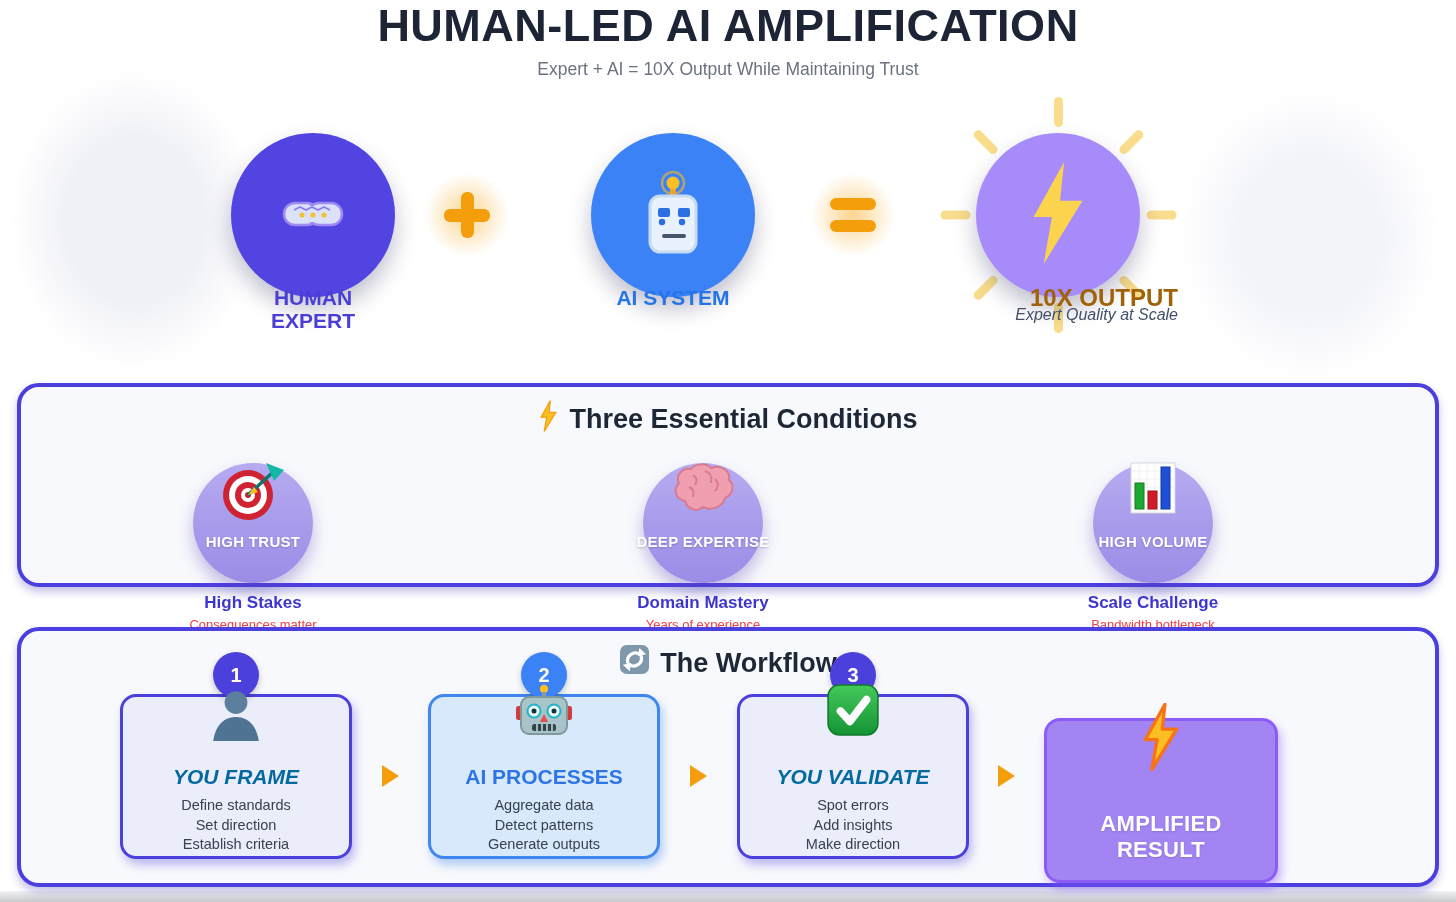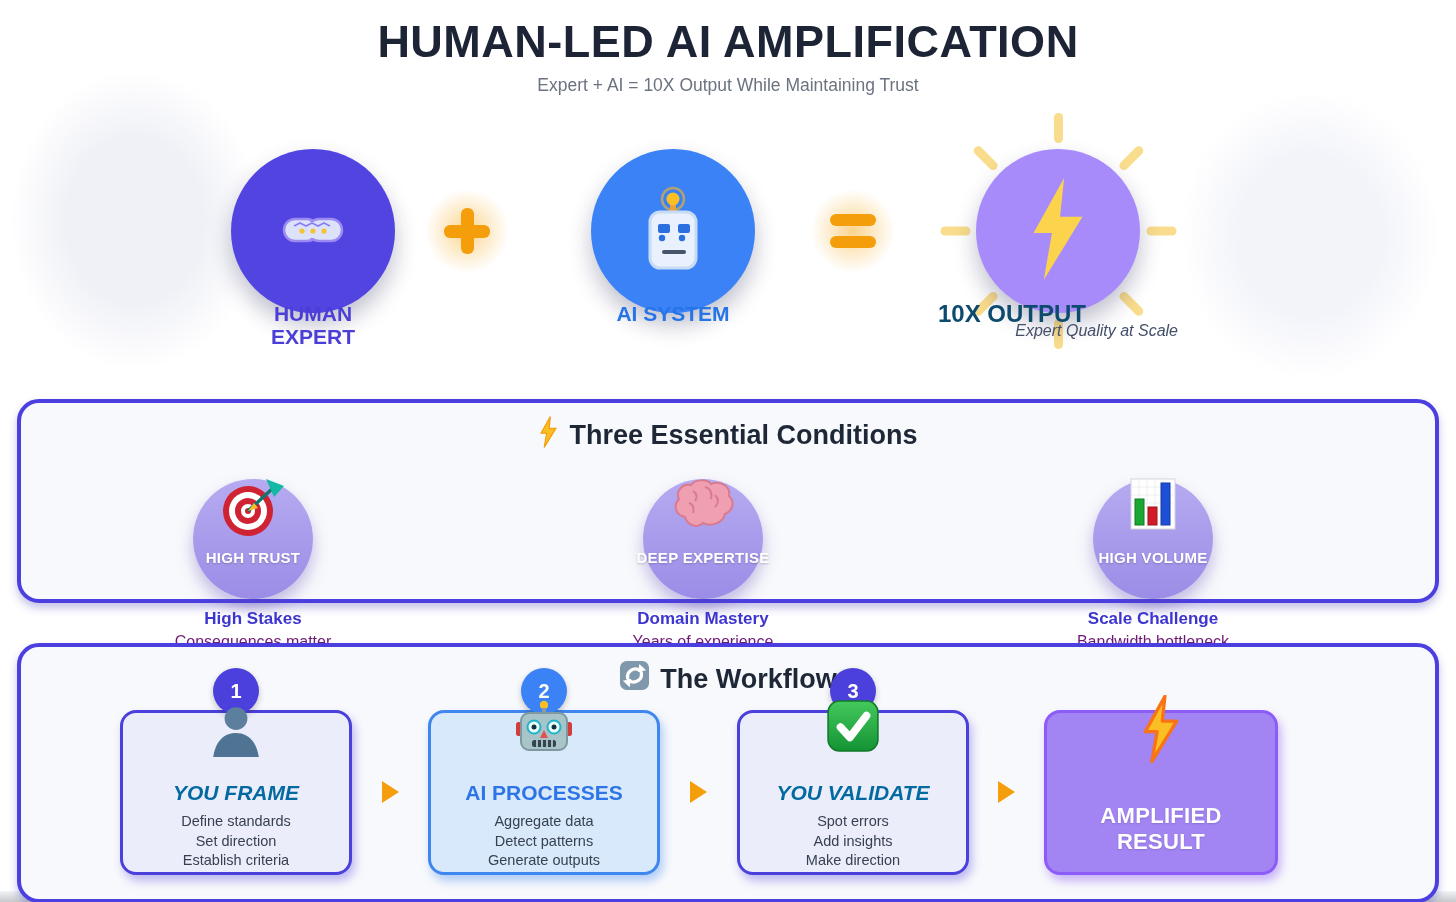--- a/index.html
+++ b/index.html
@@ -9,21 +9,21 @@
     background:#ffffff; font-family:"Liberation Sans", sans-serif;
   }
   
   .blob { position:absolute; border-radius:50%; pointer-events:none; }
   .blob-left  { left:10px;  top:70px; width:250px; height:300px;
     background:radial-gradient(closest-side, #f0f1f7 55%, rgba(240,241,247,0)); }
   .blob-right { left:1180px; top:90px; width:260px; height:290px;
     background:radial-gradient(closest-side, #f3f4fa 55%, rgba(243,244,250,0)); }
 
   
-  .header { text-align:center; padding-top:16px; position:relative; }
+  .header { text-align:center; padding-top:0; position:relative; }
   .page-title { font-size:45px; font-weight:800; color:#1c2435; margin:0; letter-spacing:.5px; }
   .page-subtitle { font-size:17.5px; color:#6b7280; margin-top:7px; }
 
   
   .equation { position:relative; height:303px;padding-left:40px; }
   .eq-circle { position:absolute; width:164px; height:164px; border-radius:50%;
     display:flex; align-items:center; justify-content:center;
     box-shadow:0 12px 22px rgba(30,30,80,.28); }
   .c-human { left:231px; top:53px; background:#5244e1; z-index:1; }
   .c-ai    { left:591px; top:53px; background:#3b82f6; z-index:1; }
@@ -39,21 +39,21 @@
   .plus-glyph::before, .plus-glyph::after { content:""; position:absolute; background:#f59e0b; border-radius:6px; }
   .plus-glyph::before { left:0; top:17px; width:46px; height:13px; }
   .plus-glyph::after  { left:17px; top:0; width:13px; height:46px; }
   .eq-glyph { position:relative; width:46px; height:34px; }
   .eq-glyph::before, .eq-glyph::after { content:""; position:absolute; left:0; width:46px; height:12px; background:#f59e0b; border-radius:6px; }
   .eq-glyph::before { top:0; } .eq-glyph::after { bottom:0; }
   .eq-label { position:absolute; width:120px; text-align:center; font-weight:800;
     font-size:21px; line-height:23px; z-index:2; }
   .lbl-human { left:253px; top:206px; color:#4a3ed6; }
   .lbl-ai    { left:613px; top:206px; color:#2574e8; }
-  .lbl-out   { left:938px; top:204px; width:240px; font-size:24px; color:#0c4a6e; z-index:2; position:absolute; text-align:left; font-weight:800; }
+  .lbl-out   { left:938px; top:204px; width:240px; font-size:24px; color:#a16207; z-index:2; position:absolute; text-align:right; font-weight:800; }
   .lbl-out-sub { left:938px; top:226px; width:240px; position:absolute; text-align:right;
     font-size:16px; color:#44506a; z-index:2;font-style:italic; }
 
   
   .section-box { margin:0 17px; border:4px solid #4c3fe0; border-radius:22px;
     background:#f8f9fc; position:relative;
     box-shadow:0 5px 9px rgba(60,50,180,.30); }
   .box-heading { display:flex; justify-content:center; align-items:center; gap:10px;
     margin-top:13px; font-size:27px; font-weight:800; color:#1e2736; }
 
@@ -62,30 +62,30 @@
   .cond-circle { position:absolute; width:120px; height:120px; border-radius:50%; top:76px;
     background:linear-gradient(180deg,#b6abf1,#9b8ce6);
     box-shadow:0 9px 16px rgba(90,70,180,.35); }
   .cond-c1 { left:172px; } .cond-c2 { left:622px; } .cond-c3 { left:1072px; }
   .cond-icon { position:absolute; top:-2px; left:50%; transform:translateX(-50%); }
   .cond-badge { position:absolute; top:70px; width:130%; left:-15%; text-align:center; color:#ffffff;
     font-weight:800; font-size:15px; letter-spacing:.3px; text-shadow:0 1px 2px rgba(0,0,0,.20); }
   .cond-label { position:absolute; width:220px; text-align:center; top:206px; }
   .cond-l1 { left:122px; } .cond-l2 { left:572px; } .cond-l3 { left:1022px; }
   .cond-title { font-size:17px; font-weight:800; color:#3d35cf; }
-  .cond-sub { font-size:16px; color:#701a75; margin-top:4px; }
+  .cond-sub { font-size:13px; color:#ef4444; margin-top:4px; }
 
   
   #workflow { height:260px; margin-top:40px; z-index:1; }
   .wf-card { position:absolute; top:63px; width:232px; height:165px; border-radius:16px;
     border:3px solid; }
   .theme-indigo { border-color:#4c40dd; background:#ecedfb; box-shadow:3px 6px 10px rgba(76,64,221,.35); }
   .theme-blue   { border-color:#3f86ef; background:#d8e9fc; box-shadow:3px 6px 10px rgba(63,134,239,.40); }
   .theme-purple { border-color:#8b5cf6; background:#a284f3; box-shadow:3px 6px 10px rgba(139,92,246,.45); }
-  .wf-c1 { left:99px; } .wf-c2 { left:407px; } .wf-c3 { left:716px; } .wf-c4 { left:1023px; width:234px; }
+  .wf-c1 { left:99px; } .wf-c2 { left:407px; } .wf-c3 { left:716px; } .wf-c4 { left:1023px; width:234px;margin-top:24px; }
   .wf-badge { position:absolute; top:-45px; left:50%; transform:translateX(-50%);
     width:46px; height:46px; border-radius:50%; color:#fff; font-weight:800; font-size:20px;
     display:flex; align-items:center; justify-content:center; z-index:2;
     box-shadow:0 3px 6px rgba(0,0,0,.22); }
   .badge-indigo { background:#4c40dd; } .badge-blue { background:#3b82f6; }
   .wf-icon { position:absolute; left:50%; transform:translateX(-50%); z-index:3; }
   .icon-person { top:-10px; } .icon-robot2 { top:-14px; } .icon-check { top:-14px; } .icon-bolt4 { top:-18px; }
   .wf-title { margin-top:68px; text-align:center; font-size:21px; font-weight:800; }
   .t-indigo { color:#0369a1;font-style:italic; } .t-blue { color:#2d74e7; }
   .wf-items { margin-top:7px; text-align:center; font-size:14.5px; color:#374151; line-height:19.5px; }

